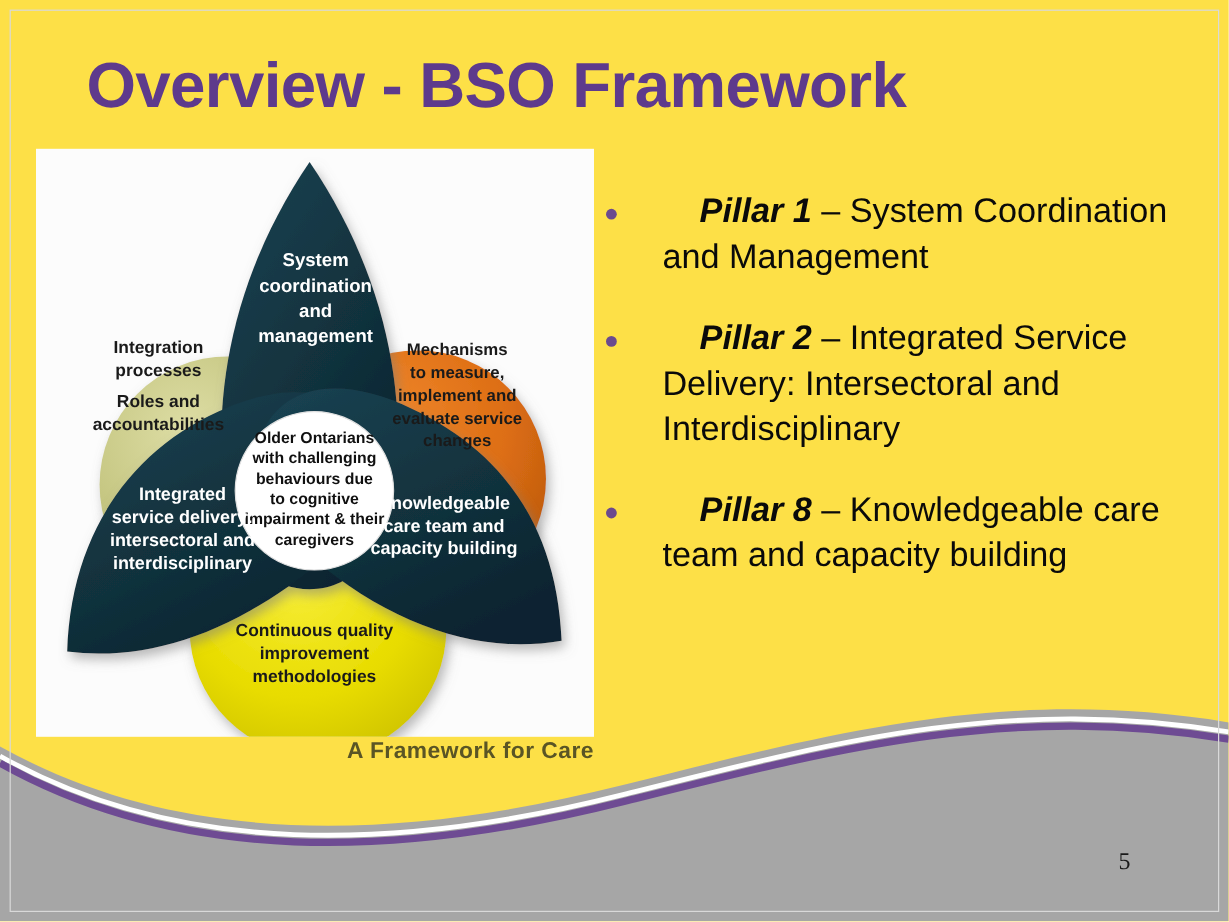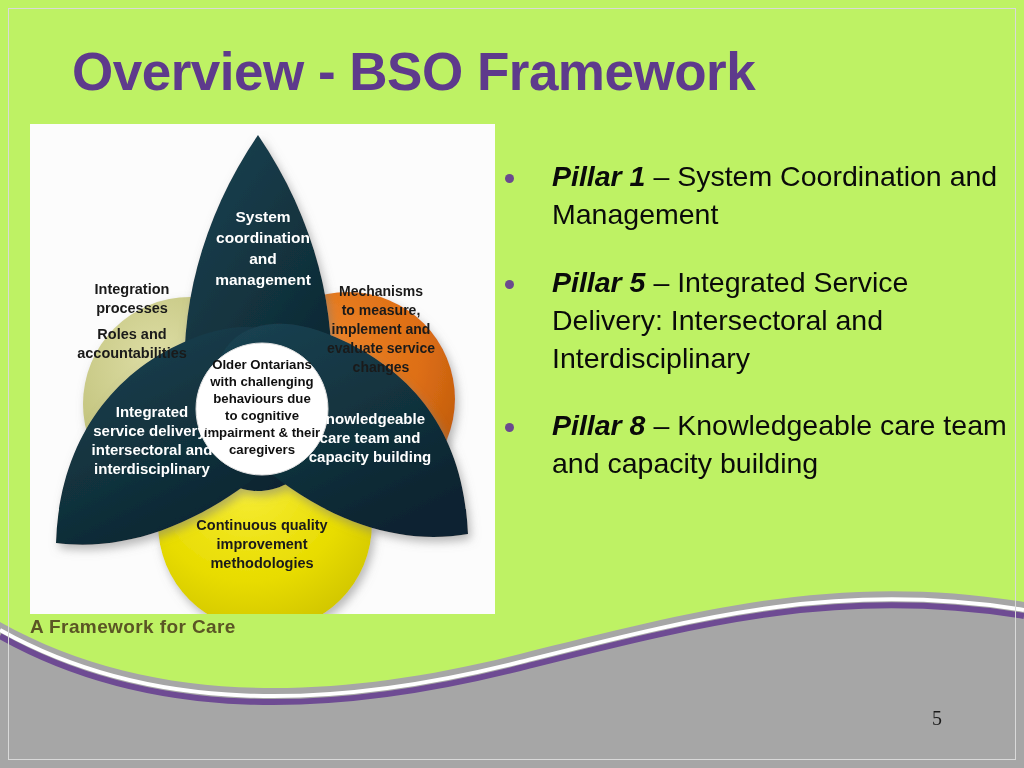--- a/index.html
+++ b/index.html
@@ -12,21 +12,21 @@
     height: 768px;
     font-family: "Liberation Sans", sans-serif;
     overflow: hidden;
   }
 
   
   .slide {
     position: relative;
     width: 1024px;
     height: 768px;
-    background: #bef264;
+    background: #fde047;
     box-sizing: border-box;
     overflow: hidden;
   }
   .slide-border {
     position: absolute;
     left: 8px;
     top: 8px;
     width: 1008px;
     height: 752px;
     border: 1px solid #d9d9d9;
@@ -65,21 +65,21 @@
     left: 0;
     top: 0;
     width: 465px;
     height: 490px;
   }
   .figure-caption {
     position: absolute;
     left: 0;
     top: 492px;
     width: 465px;
-    text-align: left;
+    text-align: right;
     font-size: 19px;
     font-weight: bold;
     color: #5a5525;
     letter-spacing: 0.4px;
     z-index: 15;
   }
 
   
   .bullets {
     position: absolute;
@@ -104,20 +104,21 @@
   }
   .bullet-text {
     flex: 1 1 auto;
     font-size: 28.5px;
     line-height: 1.33;
     color: #0a0a0a;
   }
   .bullet-text .lead {
     font-weight: bold;
     font-style: italic;
+    margin-left: 31px;
   }
 
   
   .wave {
     position: absolute;
     left: 0;
     bottom: 0;
     width: 1024px;
     height: 190px;
     z-index: 25;
@@ -276,21 +277,21 @@
     <div class="bullet-row">
       <span class="bullet-dot"></span>
       <div class="bullet-text">
         <span class="lead">Pillar 1</span><span> – System Coordination and Management</span>
       </div>
     </div>
 
     <div class="bullet-row">
       <span class="bullet-dot"></span>
       <div class="bullet-text">
-        <span class="lead">Pillar 5</span><span> – Integrated Service Delivery: Intersectoral and Interdisciplinary</span>
+        <span class="lead">Pillar 2</span><span> – Integrated Service Delivery: Intersectoral and Interdisciplinary</span>
       </div>
     </div>
 
     <div class="bullet-row">
       <span class="bullet-dot"></span>
       <div class="bullet-text">
         <span class="lead">Pillar 8</span><span> – Knowledgeable care team and capacity building</span>
       </div>
     </div>
 

